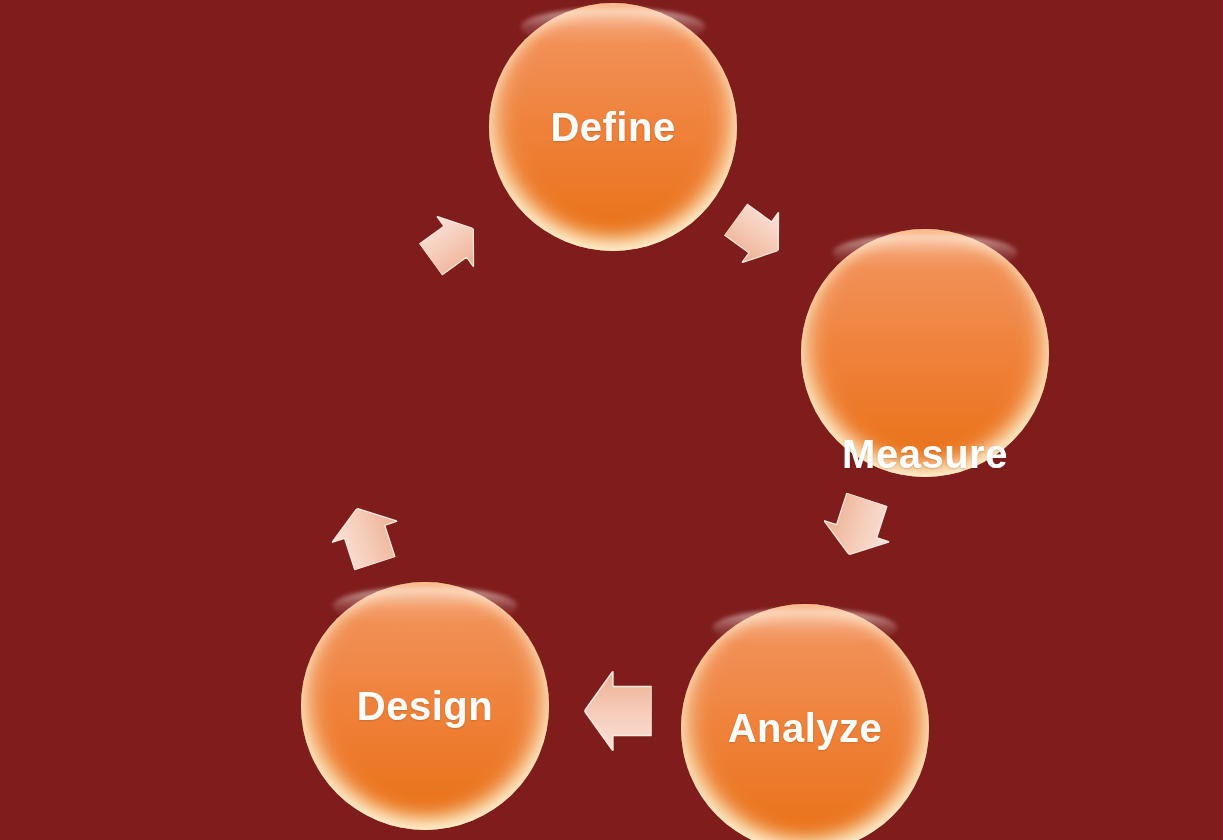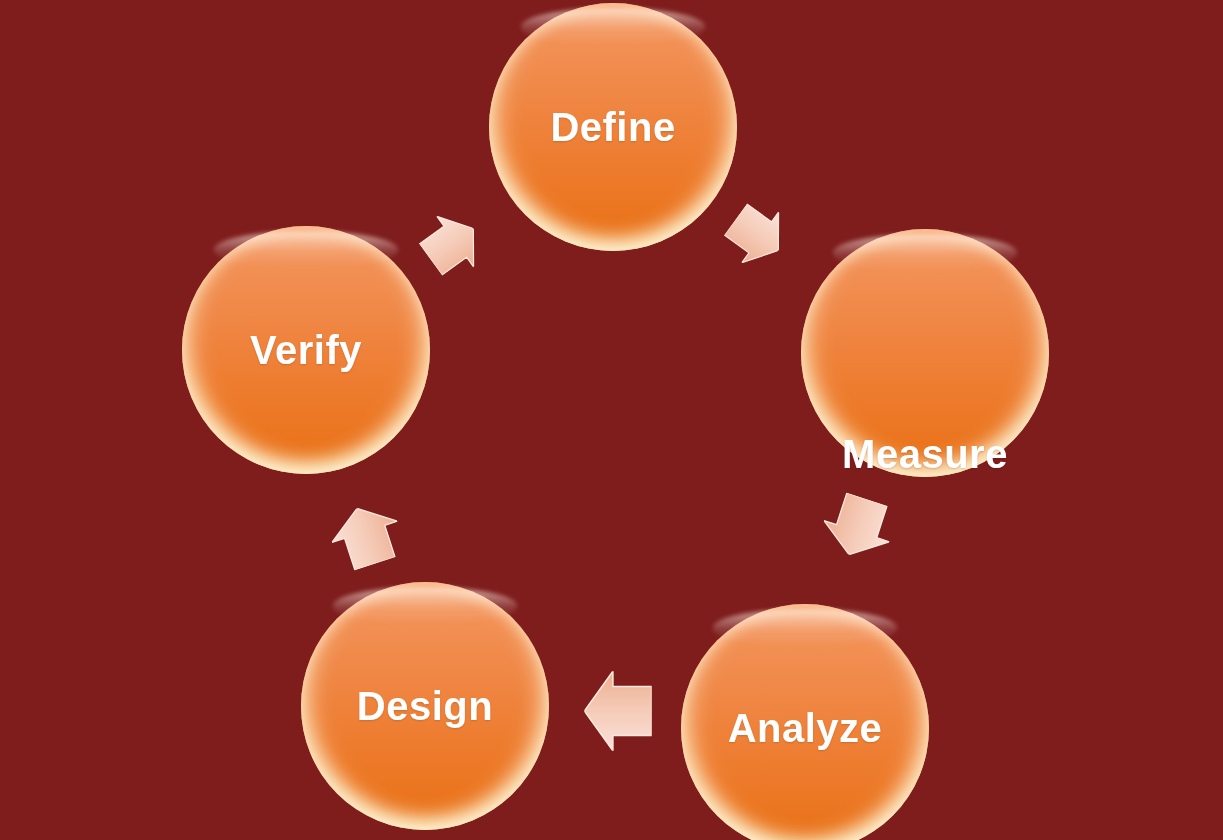--- a/index.html
+++ b/index.html
@@ -82,23 +82,20 @@
   </div>
   <div class="node node-measure">
     <span class="node-label">Measure</span>
   </div>
   <div class="node node-analyze">
     <span class="node-label">Analyze</span>
   </div>
   <div class="node node-design">
     <span class="node-label">Design</span>
   </div>
-  <div class="node node-verify">
-    <span class="node-label">Verify</span>
-  </div>
 
   <div class="arrow arrow-1">
     <svg width="66" height="78" viewBox="0 0 66 78" xmlns="http://www.w3.org/2000/svg">
       <defs>
         <linearGradient id="grad-a1" x1="0" y1="0" x2="0" y2="1">
           <stop offset="0%" stop-color="#FAE2D8"></stop>
             <stop offset="50%" stop-color="#F5CBB8"></stop>
             <stop offset="100%" stop-color="#EDAE90"></stop>
         </linearGradient>
       </defs>

